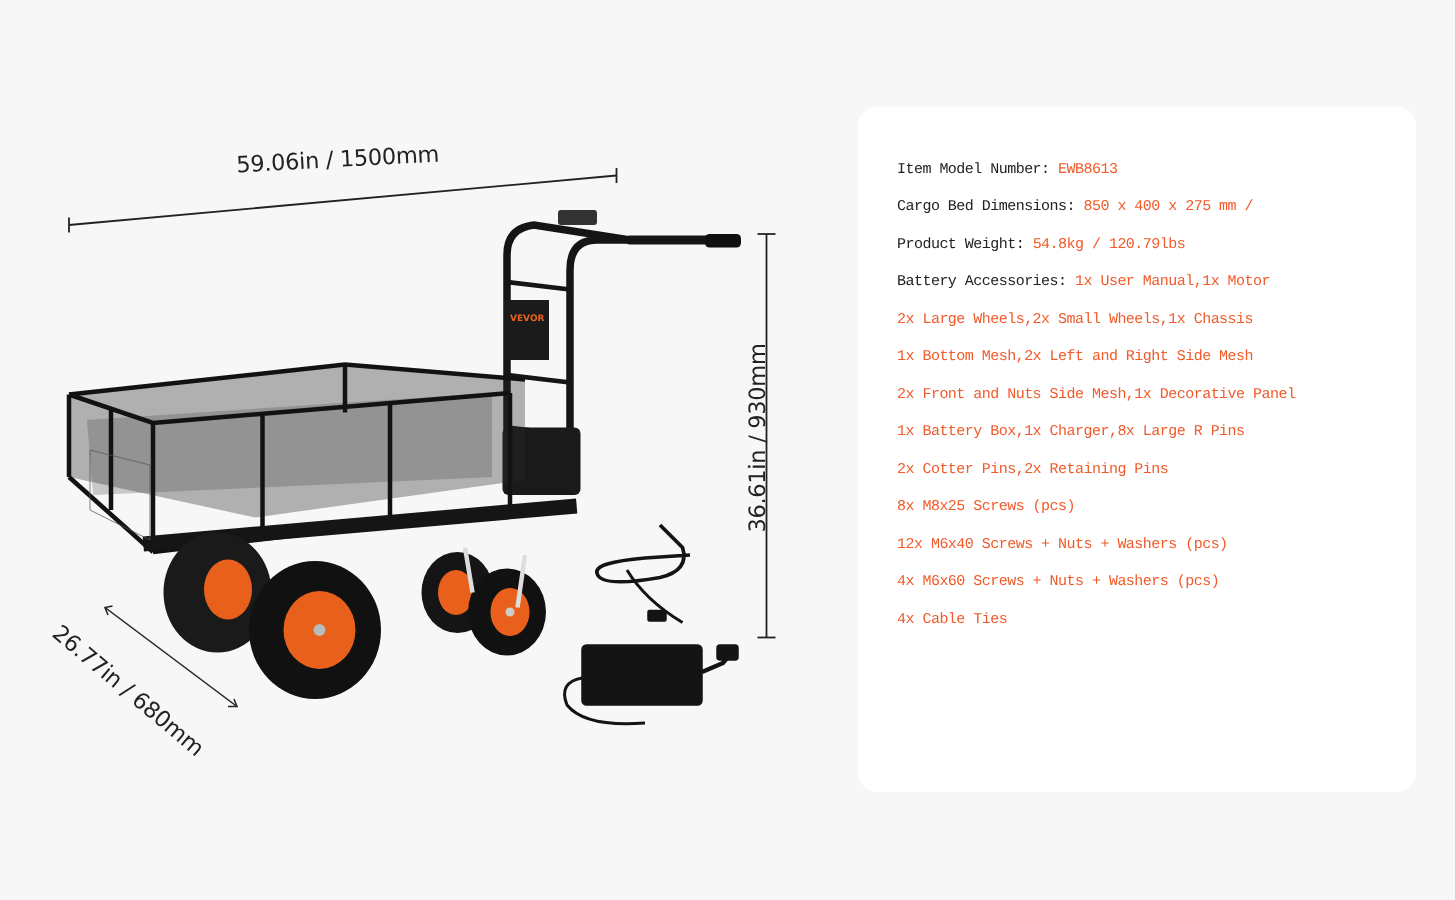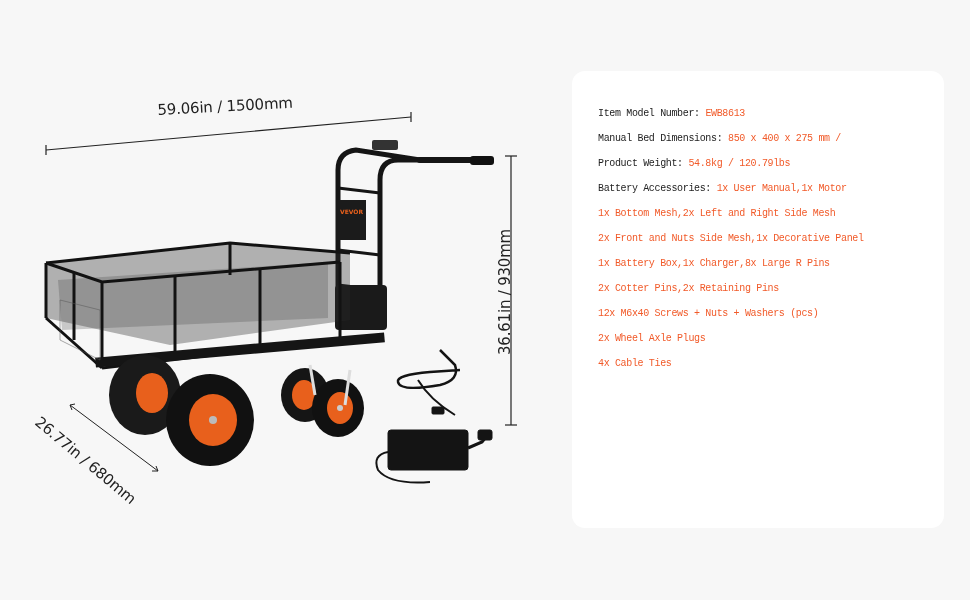--- a/index.html
+++ b/index.html
@@ -132,29 +132,31 @@
   <div class="dim-label dim-height">36.61in / 930mm</div>
   <div class="dim-label dim-width">26.77in / 680mm</div>
 </div>
 
 <div class="spec-card">
   <div class="spec-list">
     <div class="spec-line">
       <span class="spec-key">Item Model Number: </span><span class="spec-val">EWB8613</span>
     </div>
     <div class="spec-line">
-      <span class="spec-key">Manual Bed Dimensions: </span><span class="spec-val">850 x 400 x 275 mm /</span>
+      <span class="spec-key">Cargo Bed Dimensions: </span><span class="spec-val">850 x 400 x 275 mm /</span>
     </div>
     <div class="spec-line">
       <span class="spec-key">Product Weight: </span><span class="spec-val">54.8kg / 120.79lbs</span>
     </div>
     <div class="spec-line">
       <span class="spec-key">Battery Accessories: </span><span class="spec-val">1x User Manual,1x Motor</span>
     </div>
+    <div class="spec-line spec-val">2x Large Wheels,2x Small Wheels,1x Chassis</div>
     <div class="spec-line spec-val">1x Bottom Mesh,2x Left and Right Side Mesh</div>
     <div class="spec-line spec-val">2x Front and Nuts Side Mesh,1x Decorative Panel</div>
     <div class="spec-line spec-val">1x Battery Box,1x Charger,8x Large R Pins</div>
     <div class="spec-line spec-val">2x Cotter Pins,2x Retaining Pins</div>
+    <div class="spec-line spec-val">8x M8x25 Screws (pcs)</div>
     <div class="spec-line spec-val">12x M6x40 Screws + Nuts + Washers (pcs)</div>
-    <div class="spec-line spec-val">2x Wheel Axle Plugs</div>
+    <div class="spec-line spec-val">4x M6x60 Screws + Nuts + Washers (pcs)</div>
     <div class="spec-line spec-val">4x Cable Ties</div>
   </div>
 </div>
 
 </body></html>

